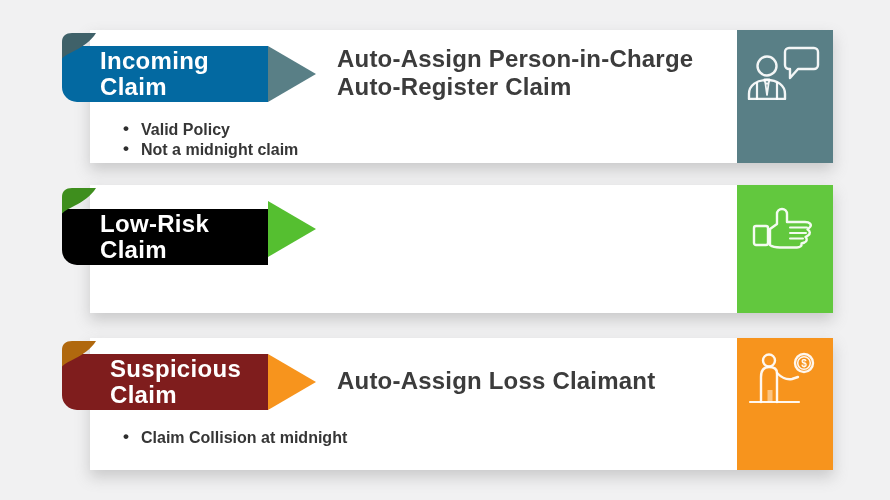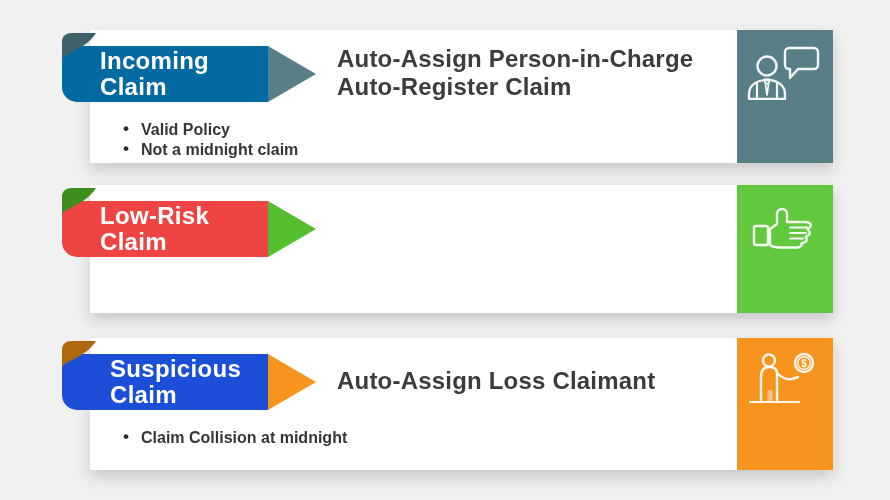--- a/index.html
+++ b/index.html
@@ -66,21 +66,21 @@
 
   <div class="card" style="top:185px;height:128px;">
     <div class="panel" style="background: rgb(98, 200, 62);">
       <svg class="glyph icon-wrap" width="72" height="46" viewBox="0 0 72 46" style="margin-top:19px">
         <rect x="5" y="22" width="14" height="19" rx="2"></rect>
         <path d="M21,41 V25 L28,20 V10 A5,5 0 0 1 38,10 V18 H56 C61,18 63,20.5 61,23 L58.5,25.5 C61.5,27 61.5,30 59,31.5 L56.5,33 C58.5,34.5 58,37.5 55.5,38.5 L52.5,39.5 C53,42 51,43.5 48,43.5 H31 C27,43.5 23,42.5 21,41 Z"></path>
         <path d="M41,23.5 H58 M41,29 H57 M41,34.5 H54" stroke-width="2"></path>
       </svg>
     </div>
     <div class="ribbon">
-      <div class="ribbon-body" style="background: #ef4444;">
+      <div class="ribbon-body" style="background: #000000; margin-top: 8px;">
         <span>Low-Risk</span>
         <span>Claim</span>
       </div>
       <div class="ribbon-tip" style="border-left-color: rgb(85, 191, 48);"></div>
     </div>
     <svg class="fold" width="34" height="26" viewBox="0 0 34 26" style="color: rgb(62, 142, 29);">
       <path fill="currentColor" stroke="none" d="M10,0 H34 C29,8 21,13.5 13,17.5 C8,20 3,22.5 0,25.5 V9 C0,3 4,0 10,0 Z"></path>
     </svg>
   </div>
 
@@ -91,21 +91,21 @@
         <circle cx="22" cy="8.5" r="6"></circle>
         <path d="M14,50 V25 C14,18 17,15 22,15 C27,15 30,17 30,21 V50"></path>
         <path d="M30,21 C35,26 40,28 45,27 L51,25"></path>
         <rect x="20.5" y="38" width="5" height="12" fill="rgba(255,255,255,.45)" stroke="none"></rect>
         <circle cx="57" cy="11" r="9"></circle>
         <circle cx="57" cy="11" r="6.3" stroke-width="1.6"></circle>
         <text x="57" y="14.8" text-anchor="middle" font-size="10" font-weight="bold" fill="rgba(255,255,255,.95)" stroke="none" font-family="Liberation Sans, sans-serif">$</text>
       </svg>
     </div>
     <div class="ribbon">
-      <div class="ribbon-body" style="background: #1d4ed8; padding-left: 48px;">
+      <div class="ribbon-body" style="background: #7f1d1d; padding-left: 48px;">
         <span>Suspicious</span>
         <span>Claim</span>
       </div>
       <div class="ribbon-tip" style="border-left-color: rgb(247, 148, 29);"></div>
     </div>
     <svg class="fold" width="34" height="26" viewBox="0 0 34 26" style="color: rgb(176, 104, 14);">
       <path fill="currentColor" stroke="none" d="M10,0 H34 C29,8 21,13.5 13,17.5 C8,20 3,22.5 0,25.5 V9 C0,3 4,0 10,0 Z"></path>
     </svg>
     <div class="action">
       <div>Auto-Assign Loss Claimant</div>

